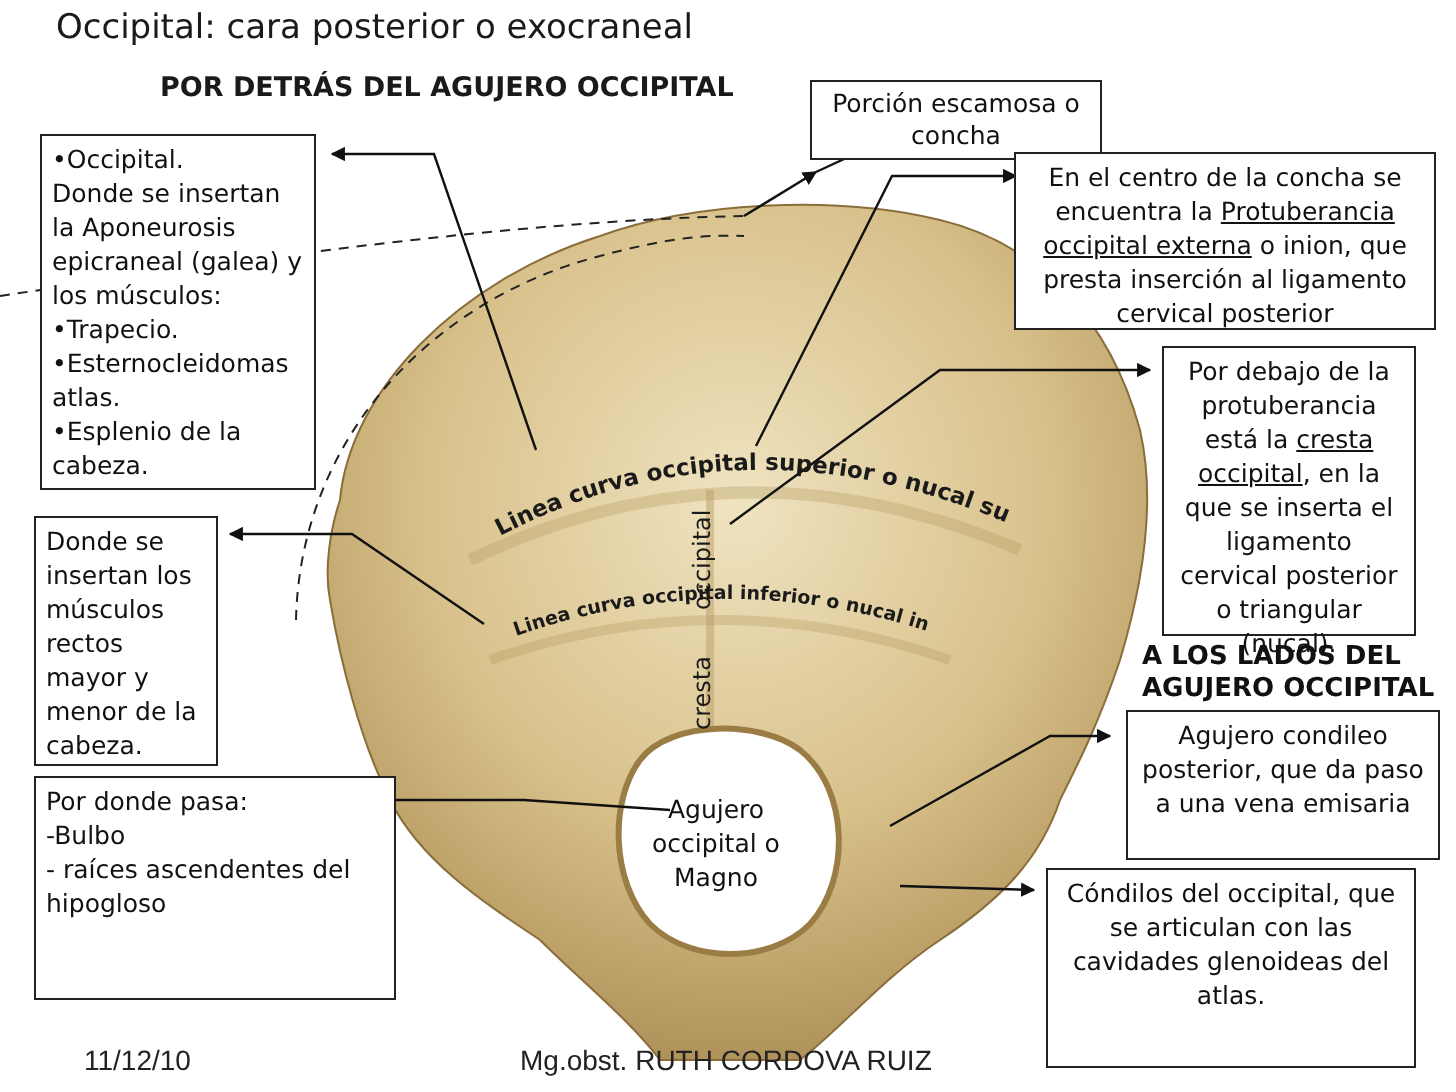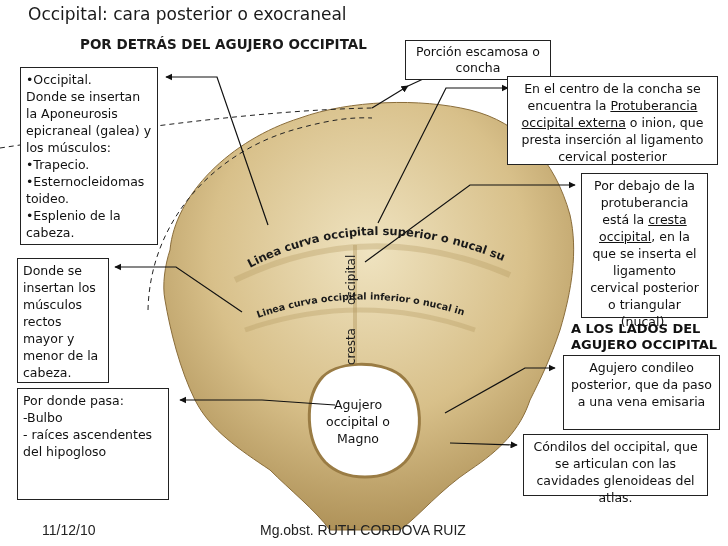--- a/index.html
+++ b/index.html
@@ -77,48 +77,48 @@
 </div>
 
 <div class="box center" style="left:507px; top:76px; width:211px; height:89px; font-size:12.5px; line-height:17px;">
   <span>En el centro de la concha se encuentra la </span><span class="u">Protuberancia occipital externa</span><span> o inion, que presta inserción al ligamento cervical posterior</span>
 </div>
 
 <div class="box" style="left:20px; top:67px; width:138px; height:178px; font-size:12.5px; line-height:17px;">
   <div>•Occipital.</div>
   <div>Donde se insertan la Aponeurosis epicraneal (galea) y los músculos:</div>
   <div>•Trapecio.</div>
-  <div>•Esternocleidomas toideo.</div>
+  <div>•Esternocleidomas atlas.</div>
   <div>•Esplenio de la cabeza.</div>
 </div>
 
 <div class="box center" style="left:581px; top:173px; width:127px; height:145px; font-size:12.5px; line-height:17px;">
   <span>Por debajo de la protuberancia está la </span><span class="u">cresta occipital</span><span>, en la que se inserta el ligamento cervical posterior o triangular (nucal).</span>
 </div>
 
 <div class="abs section-head" style="left:571px; top:321px;">
   <div>A LOS LADOS DEL</div>
   <div>AGUJERO OCCIPITAL</div>
 </div>
 
 <div class="box" style="left:17px; top:258px; width:92px; height:125px; font-size:12.5px; line-height:17px;">
   <span>Donde se insertan los músculos rectos mayor y menor de la cabeza.</span>
 </div>
 
-<div class="box" style="left:17px; top:388px; width:152px; height:112px; font-size:12.5px; line-height:17px;">
+<div class="box" style="left:17px; top:388px; width:181px; height:112px; font-size:12.5px; line-height:17px;">
   <div>Por donde pasa:</div>
   <div>-Bulbo</div>
   <div>- raíces ascendentes del hipogloso</div>
 </div>
 
 <div class="box center" style="left:563px; top:355px; width:157px; height:75px; font-size:12.5px; line-height:17px;">
   <span>Agujero condileo posterior, que da paso a una vena emisaria</span>
 </div>
 
-<div class="box center" style="left:523px; top:434px; width:185px; height:62px; font-size:12.5px; line-height:17px;">
+<div class="box center" style="left:523px; top:434px; width:185px; height:100px; font-size:12.5px; line-height:17px;">
   <span>Cóndilos del occipital, que se articulan con las cavidades glenoideas del atlas.</span>
 </div>
 
 <div class="abs" style="left:318px; top:396px; width:80px; text-align:center; font-size:12.5px; line-height:17px;">
   <div>Agujero</div>
   <div>occipital o</div>
   <div>Magno</div>
 </div>
 
 <div class="abs footer" style="left:42px; top:522px;">11/12/10</div>

